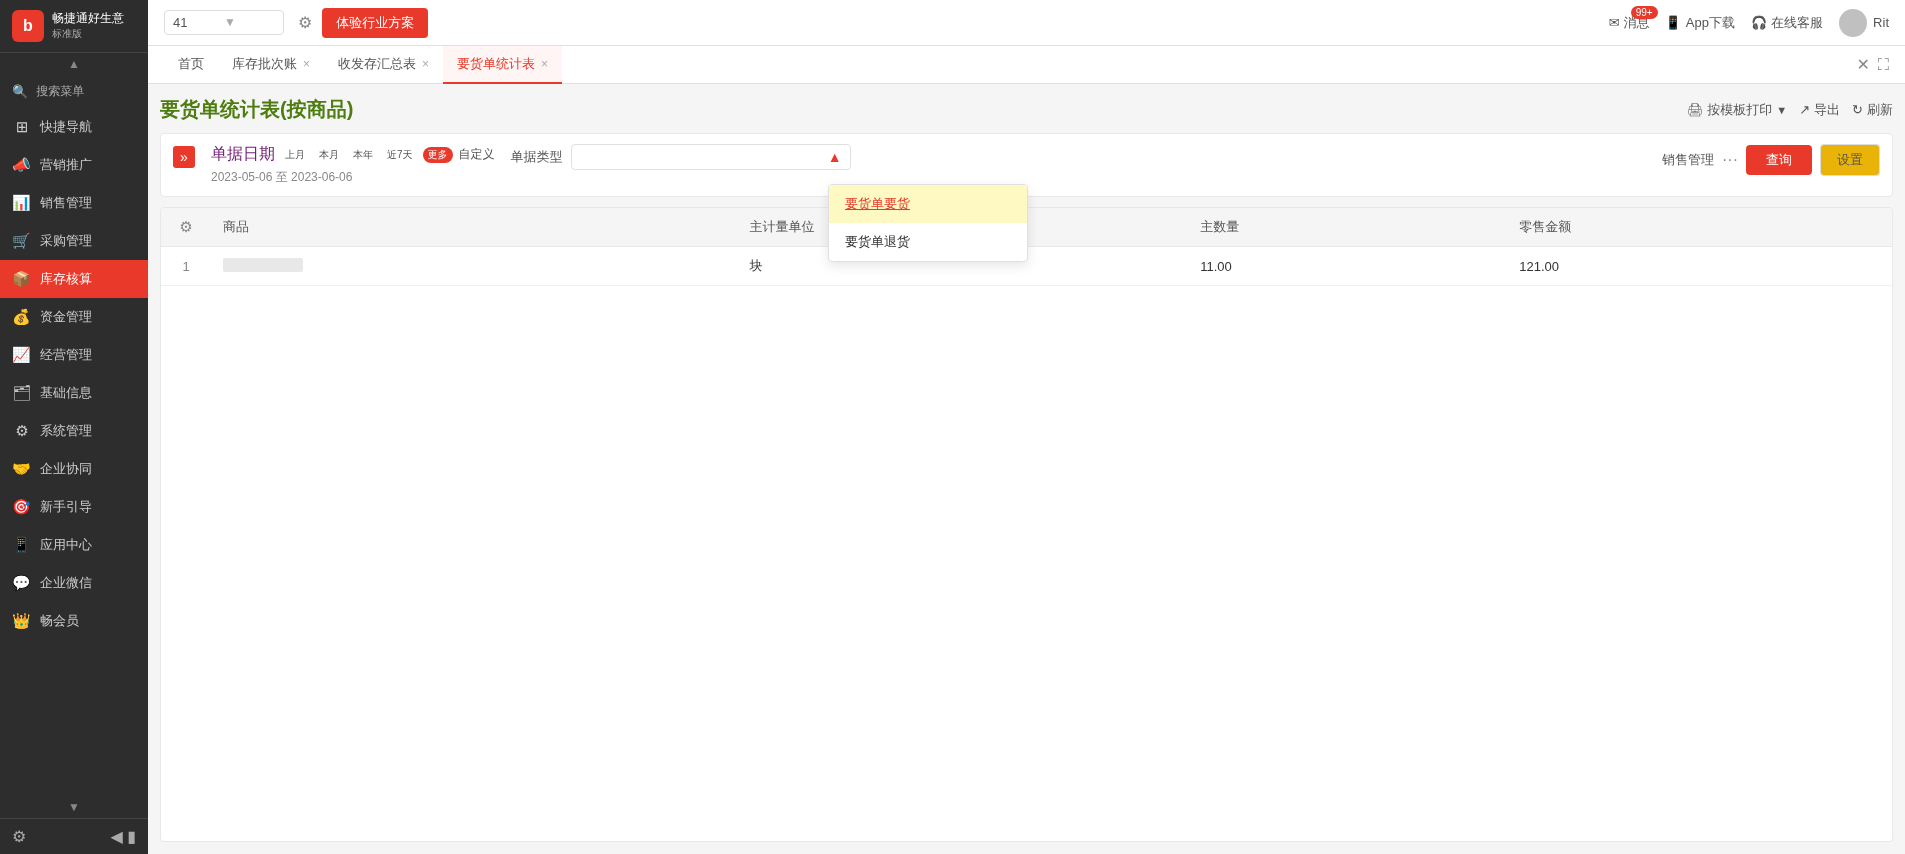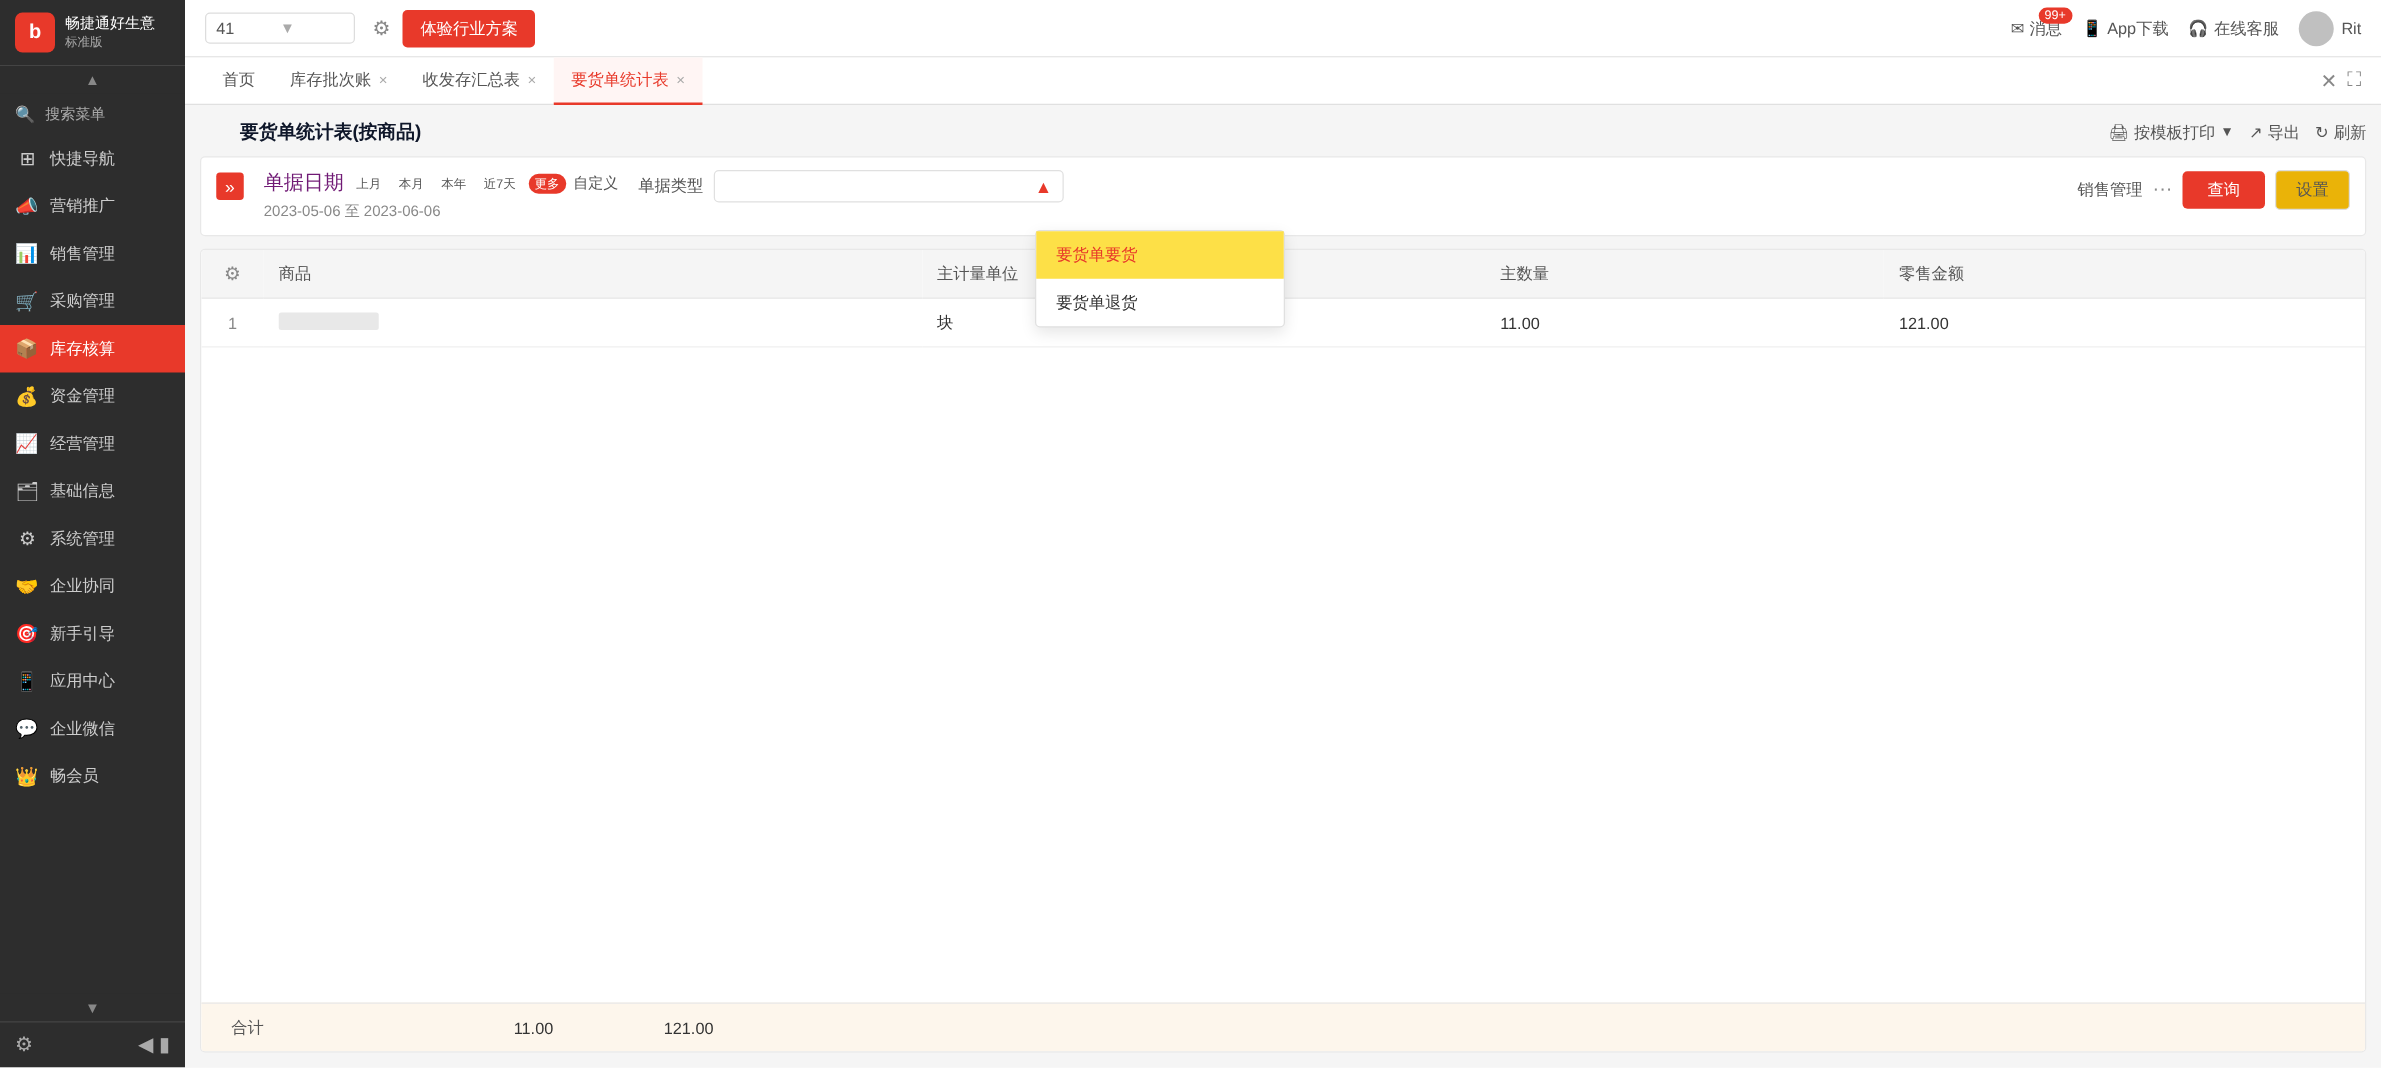--- a/index.html
+++ b/index.html
@@ -209,24 +209,23 @@
       position: relative;
     }
 
     .page-header {
       display: flex;
       align-items: center;
       justify-content: space-between;
       margin-bottom: 10px;
     }
     .page-title {
-      font-size: 15px;
+      font-size: 20px;
       font-weight: bold;
-      color: #0f172a;
-      margin-left: 32px;
+      color: #4d7c0f;
     }
     .page-header-actions {
       display: flex;
       align-items: center;
       gap: 12px;
     }
     .header-action-btn {
       display: flex;
       align-items: center;
       gap: 4px;
@@ -384,21 +383,21 @@
       border-radius: 4px;
       box-shadow: 0 4px 12px rgba(0,0,0,0.1);
       width: 200px;
     }
     .dropdown-item {
       padding: 10px 16px;
       font-size: 13px;
       color: #333;
       cursor: pointer;
     }
-    .dropdown-item.selected { background: #fde047; color: #e8392a; }
+    .dropdown-item.selected { background: #fef9c3; color: #e8392a; text-decoration: underline; }
 
     
     .table-container {
       flex: 1;
       background: #fff;
       border: 1px solid #e8e8e8;
       border-radius: 4px;
       overflow: hidden;
       display: flex;
       flex-direction: column;
@@ -690,23 +689,16 @@
             <tr>
               <td>1</td>
               <td><span class="cell-placeholder"></span></td>
               <td>块</td>
               <td>11.00</td>
               <td>121.00</td>
             </tr>
           </tbody>
         </table>
       </div>
-      <div class="table-footer">
-        <span class="table-footer-label">合计</span>
-        <div class="table-footer-cols">
-          <span class="footer-col" style="min-width:120px;">11.00</span>
-          <span class="footer-col">121.00</span>
-        </div>
-      </div>
     </div>
 
   </div>
 </div>
 
 </body></html>

